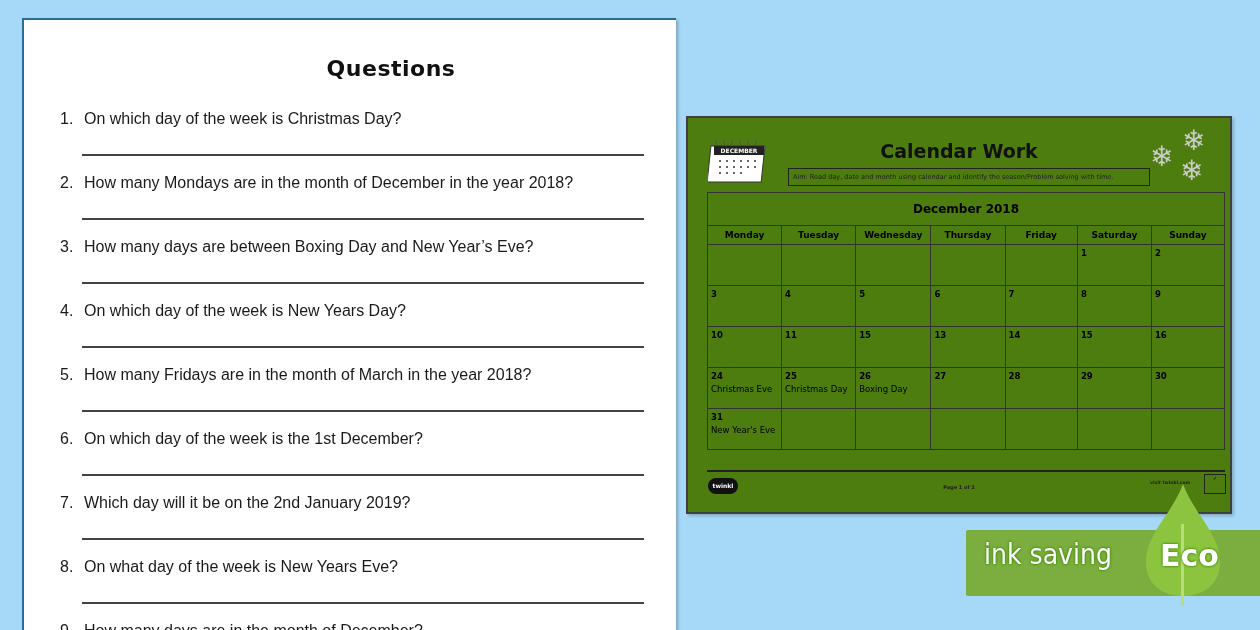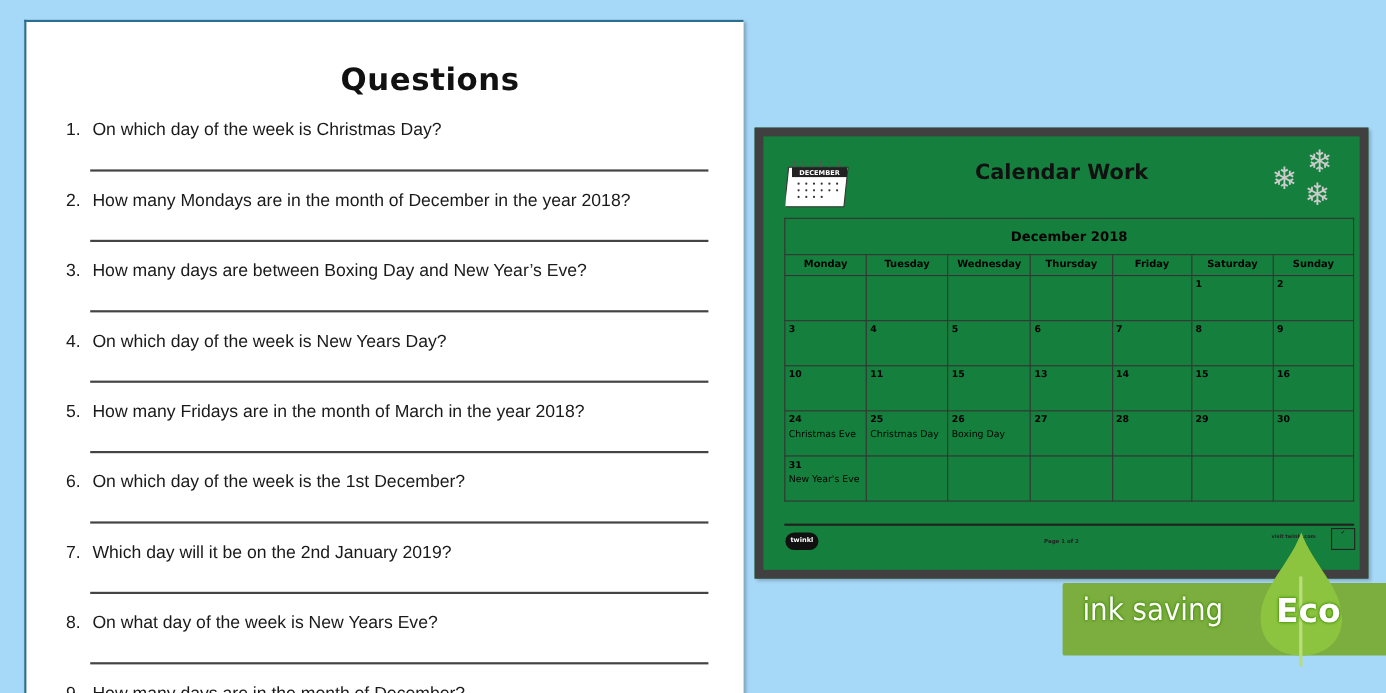--- a/index.html
+++ b/index.html
@@ -1,22 +1,22 @@
 <!DOCTYPE html>
 <html><head>
 <meta charset="utf-8">
 <style>
   html,body{margin:0;padding:0;}
   body{width:1260px;height:630px;background:#a6d8f7;position:relative;overflow:hidden;font-family:"DejaVu Sans",sans-serif;}
   .page-left{position:absolute;left:22px;top:18px;width:652px;height:640px;background:#fff;border-left:2px solid #2a6f93;border-top:2px solid #2a6f93;box-shadow:2px 2px 3px rgba(0,0,0,.25);}
-  .q-title{position:absolute;left:0;width:734px;top:36px;text-align:center;font-family:"DejaVu Sans",sans-serif;font-weight:bold;font-size:28px;color:#111;letter-spacing:.5px;}
+  .q-title{position:absolute;left:0;width:734px;top:36px;text-align:center;font-family:"DejaVu Sans",sans-serif;font-weight:bold;font-size:22px;color:#111;letter-spacing:.5px;}
   .q-item{position:absolute;left:36px;width:590px;font-family:Liberation Sans, sans-serif;font-size:16px;color:#1a1a1a;}
   .q-num{display:inline-block;width:24px;}
   .q-line{position:absolute;left:58px;width:562px;height:0;border-top:2px solid #444;}
-  .page-right{position:absolute;left:686px;top:116px;width:542px;height:394px;background:#15803d;border:8px solid #404040;box-shadow:2px 2px 3px rgba(0,0,0,.2);}
+  .page-right{position:absolute;left:686px;top:116px;width:542px;height:394px;background:#4d7c0f;border:2px solid #404040;box-shadow:2px 2px 3px rgba(0,0,0,.2);}
   .cal-title{position:absolute;left:0;width:100%;top:22px;text-align:center;font-weight:bold;font-size:19px;color:#111;}
   .aim-box{position:absolute;left:100px;top:50px;width:356px;height:16px;border:1px solid #222;font-size:6.5px;line-height:16px;padding-left:4px;color:#222;white-space:nowrap;overflow:hidden;}
   .cal-icon{position:absolute;left:20px;top:18px;width:62px;height:48px;}
   .snow{position:absolute;color:#ccc;font-size:28px;}
   table.cal{position:absolute;left:19px;top:74px;width:518px;border-collapse:collapse;font-size:9px;}
   table.cal th,table.cal td{border:1px solid #333;}
   table.cal .month{height:30px;font-size:12px;font-weight:bold;text-align:center;}
   table.cal .dow th{height:16px;font-size:9px;font-weight:bold;}
   table.cal td{height:36px;vertical-align:top;padding:2px 3px;width:70px;font-size:8.5px;line-height:13px;}
   table.cal td b{display:block;font-size:8.5px;}
@@ -82,20 +82,21 @@
     <g stroke="#555" stroke-width="1">
         <line x1="8" y1="4" x2="8" y2="10"></line>
         <line x1="16" y1="4" x2="16" y2="10"></line>
         <line x1="24" y1="4" x2="24" y2="10"></line>
         <line x1="32" y1="4" x2="32" y2="10"></line>
         <line x1="40" y1="4" x2="40" y2="10"></line>
         <line x1="48" y1="4" x2="48" y2="10"></line>
       </g>
   </svg>
   <div class="cal-title">Calendar Work</div>
+  <div class="aim-box">Aim: Read day, date and month using calendar and identify the season/Problem solving with time.</div>
   <span class="snow" style="left:462px;top:22px;">❄</span>
   <span class="snow" style="left:494px;top:6px;">❄</span>
   <span class="snow" style="left:492px;top:36px;">❄</span>
 
   <table class="cal">
     <tbody>
         <tr>
           <th colspan="7" class="month">December 2018</th>
         </tr>
     <tr class="dow" id="dow-row">

